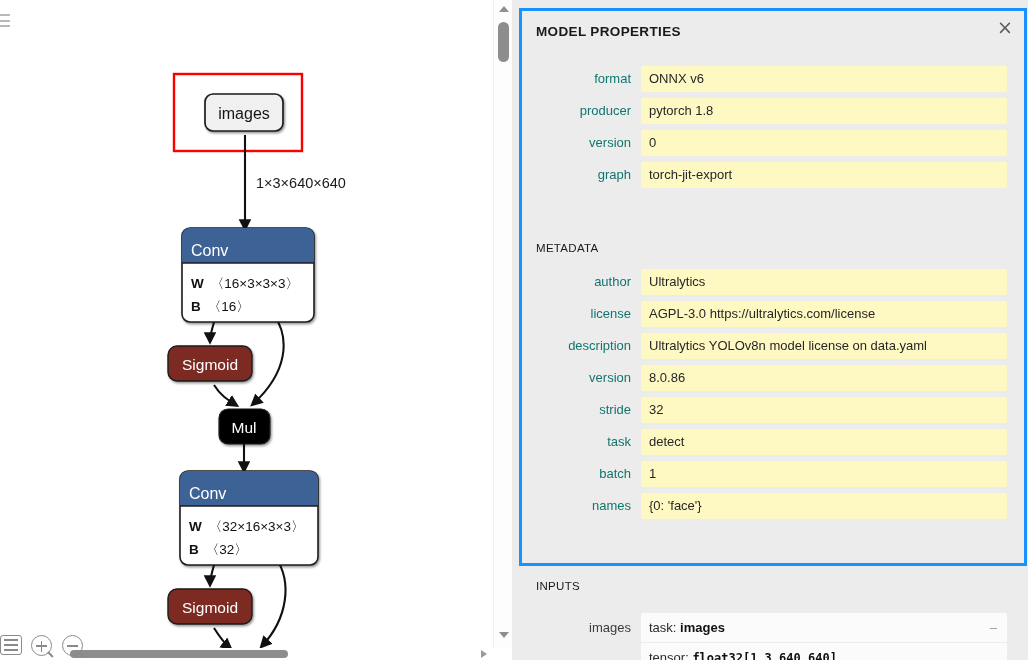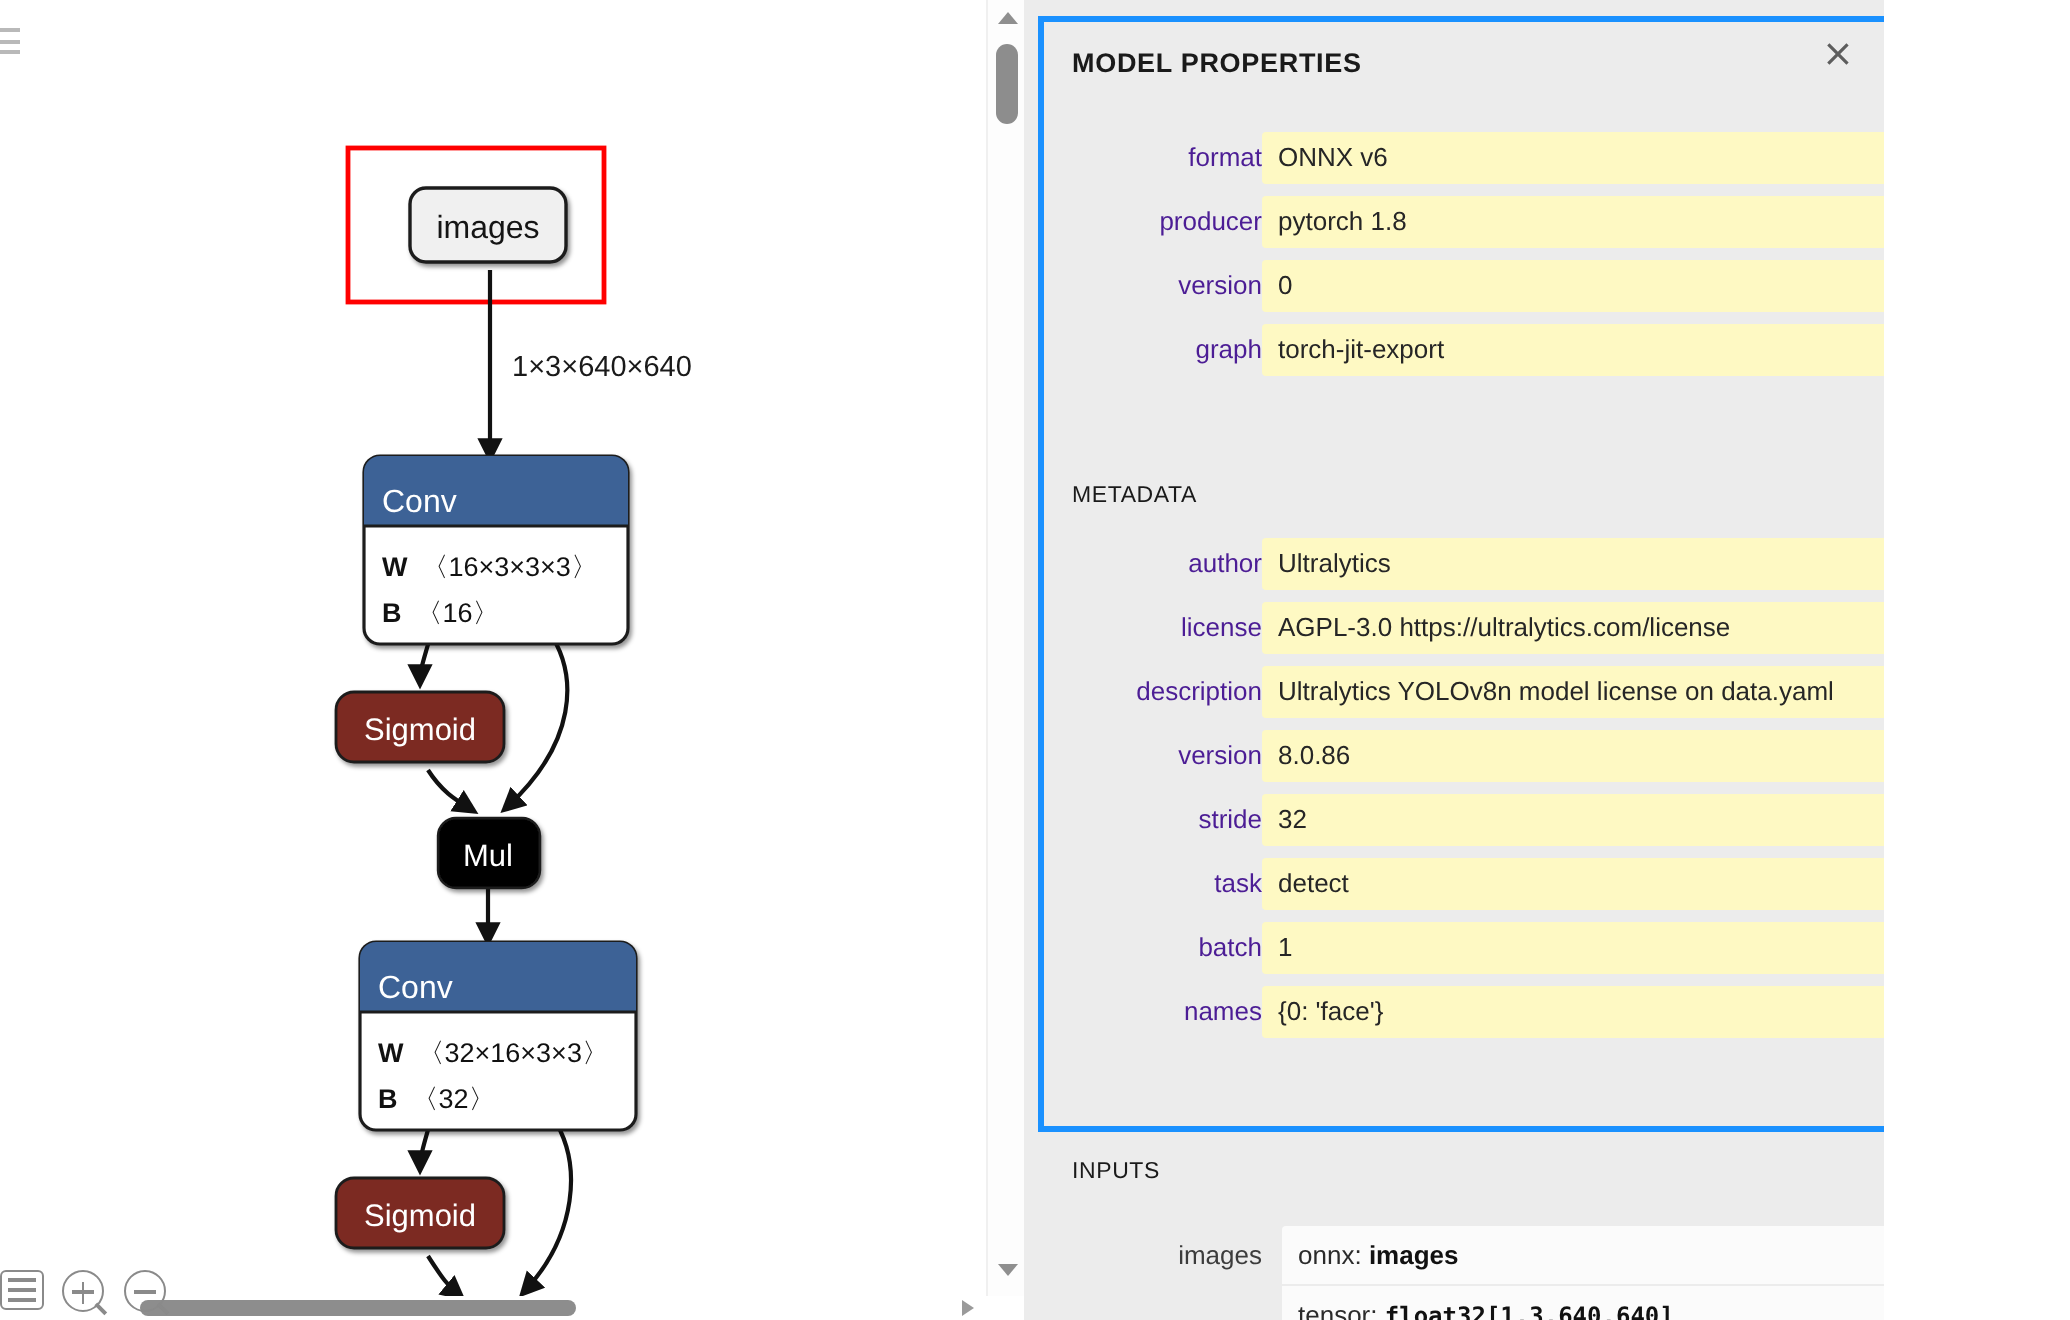--- a/index.html
+++ b/index.html
@@ -70,21 +70,21 @@
   .tb-list i{display:block;height:2px;background:#8a8a8a;width:100%;}
   .circ{width:21px;height:21px;border:1.6px solid #8a8a8a;border-radius:50%;
     box-sizing:border-box;position:relative;}
   .circ .h{position:absolute;left:4px;top:9px;width:11px;height:1.8px;background:#8a8a8a;}
   .circ .v{position:absolute;left:8.6px;top:4.5px;width:1.8px;height:11px;background:#8a8a8a;}
   .circ .tail{position:absolute;left:16px;top:15px;width:7px;height:1.8px;
     background:#8a8a8a;transform:rotate(45deg);transform-origin:left center;}
 
   
   .panel{
-    position:absolute;left:512px;top:0;width:430px;height:660px;
+    position:absolute;left:512px;top:0;width:516px;height:660px;
     background:#ececec;overflow:hidden;
   }
   .panel-outline{
     position:absolute;left:7px;top:8px;width:508px;height:558px;
     border:3px solid #1a91ff;box-sizing:border-box;pointer-events:none;
   }
   .panel-head{
     position:absolute;left:10px;top:11px;width:502px;height:40px;
     display:flex;align-items:center;
   }
@@ -103,22 +103,22 @@
     font-size:11.5px;font-weight:normal;color:#1a1a1a;letter-spacing:.3px;
     padding-left:24px;margin:0;
   }
 
   .rows{margin:0;padding:0;}
   .row{
     display:flex;align-items:flex-start;
     height:32px;
   }
   .row .lbl{
-    width:119px;text-align:right;
-    font-size:13px;color:#4c1d95;line-height:26px;
+    width:119px;text-align:right;padding-right:10px;
+    font-size:13px;color:#0f766e;line-height:26px;
     flex:0 0 119px;
   }
   .row .val{
     flex:0 0 366px;width:366px;height:26px;box-sizing:border-box;
     background:#fef9c3;border-radius:2px;
     font-size:13px;color:#262626;line-height:26px;
     padding-left:8px;overflow:hidden;white-space:nowrap;
   }
 
   
@@ -331,21 +331,21 @@
         <div class="val">{0: 'face'}</div>
       </div>
     </div>
 
     <div class="section-title" style="position:absolute;left:0;top:580px;">INPUTS</div>
 
     <div class="io-row" style="position:absolute;left:0;top:613px;width:523px;">
       <div class="lbl">images</div>
       <div class="io-card">
         <div class="io-line">
-          <span>onnx:</span>
+          <span>task:</span>
           <b>images</b>
           <span class="io-collapse">–</span>
         </div>
         <div class="io-line last">
           <span>tensor:</span>
           <span class="mono">float32[1,3,640,640]</span>
         </div>
       </div>
     </div>
 

